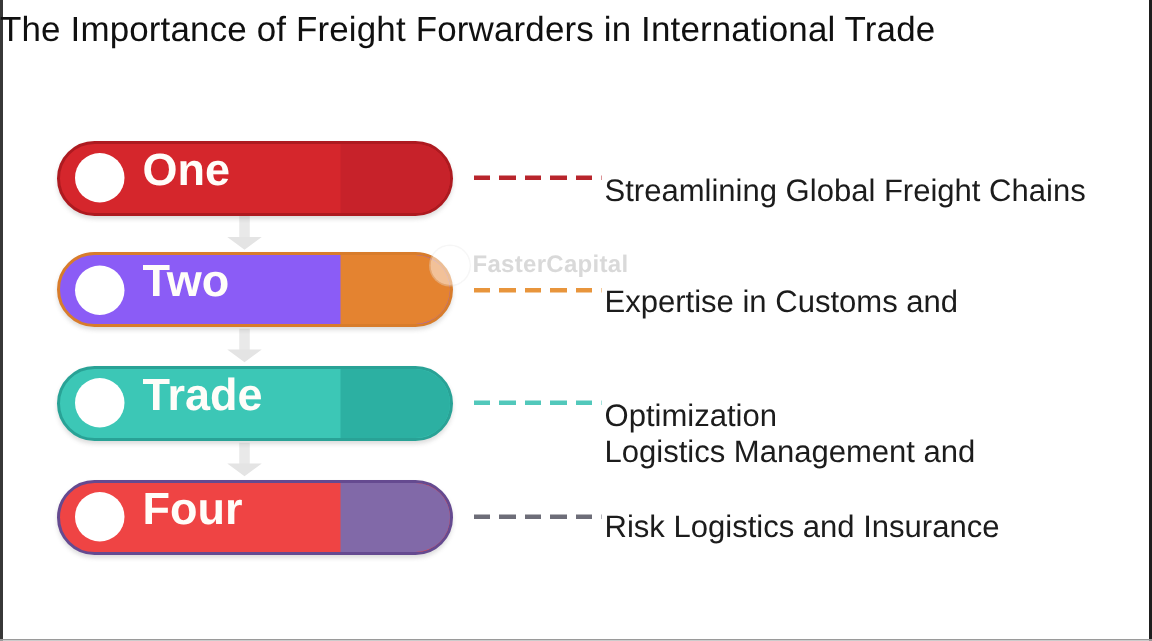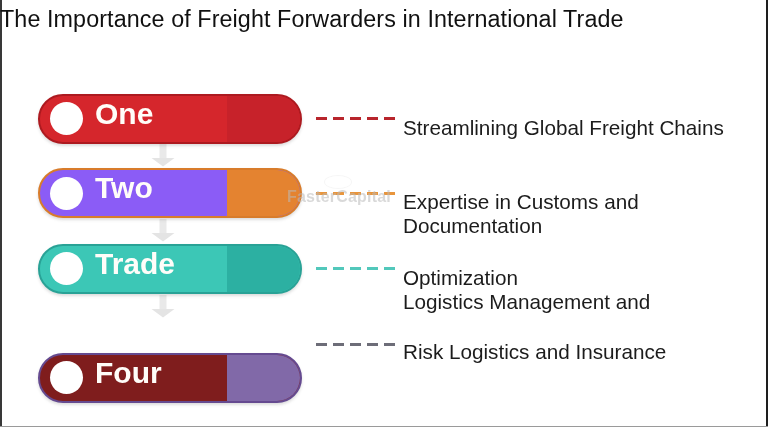--- a/index.html
+++ b/index.html
@@ -73,27 +73,26 @@
   .step-label {
     position: absolute;
     left: 403px;
     font-size: 20.7px;
     line-height: 24px;
     color: #1c1c1c;
     z-index: 2;
   }
   .watermark {
     position: absolute;
-    left: 287px; top: 176px;
+    left: 287px; top: 162px;
     height: 30px;
     display: flex;
     align-items: center;
     z-index: 4;
     pointer-events: none;
-    flex-direction: column;
   }
   .watermark-logo {
     width: 26px; height: 26px;
     border-radius: 50%;
     background: rgba(255,255,255,0.5);
     box-shadow: 0 0 0 1px rgba(228,228,228,0.35);
     margin-right: 2px;
   }
   .watermark-text {
     font-size: 16px;
@@ -128,21 +127,20 @@
 </svg>
 
 <div class="pill" style="top: 168px; background: #8b5cf6; border-color: rgb(216, 124, 43);">
   <div class="pill-cap" style="background: rgb(228, 131, 48);"></div>
   <div class="pill-dot"></div>
   <div class="pill-label">Two</div>
 </div>
 <div class="dash" style="top: 191.5px; --dash-color: #e8953c;"></div>
 <div class="step-label" style="top:190px">
   <div>Expertise in Customs and</div>
-  <div>Documentation</div>
 </div>
 
 <svg class="arrow" style="top:219px" viewBox="0 0 24 23">
   <rect x="8.5" y="0" width="7" height="14.5" fill="#e9e9e9"></rect>
   <polygon points="0.5,14 23.5,14 12,22.5" fill="#e4e4e4"></polygon>
 </svg>
 
 <div class="pill" style="top: 243.5px; background: rgb(60, 199, 182); border-color: rgb(41, 162, 150);">
   <div class="pill-cap" style="background: rgb(44, 176, 162);"></div>
   <div class="pill-dot"></div>
@@ -152,21 +150,21 @@
 <div class="step-label" style="top:266px">
   <div>Optimization</div>
   <div>Logistics Management and</div>
 </div>
 
 <svg class="arrow" style="top:294.5px" viewBox="0 0 24 23">
   <rect x="8.5" y="0" width="7" height="14.5" fill="#e9e9e9"></rect>
   <polygon points="0.5,14 23.5,14 12,22.5" fill="#e4e4e4"></polygon>
 </svg>
 
-<div class="pill" style="top: 319.5px; background: #7f1d1d; border-color: rgb(101, 74, 144); margin-top: 33px;">
+<div class="pill" style="top: 319.5px; background: #ef4444; border-color: rgb(101, 74, 144);">
   <div class="pill-cap" style="background: rgb(129, 105, 168);"></div>
   <div class="pill-dot"></div>
   <div class="pill-label">Four</div>
 </div>
 <div class="dash" style="top: 343px; --dash-color: #6d6d78;"></div>
 <div class="step-label" style="top:339.5px">
   <div>Risk Logistics and Insurance</div>
   <div></div>
 </div>
 

